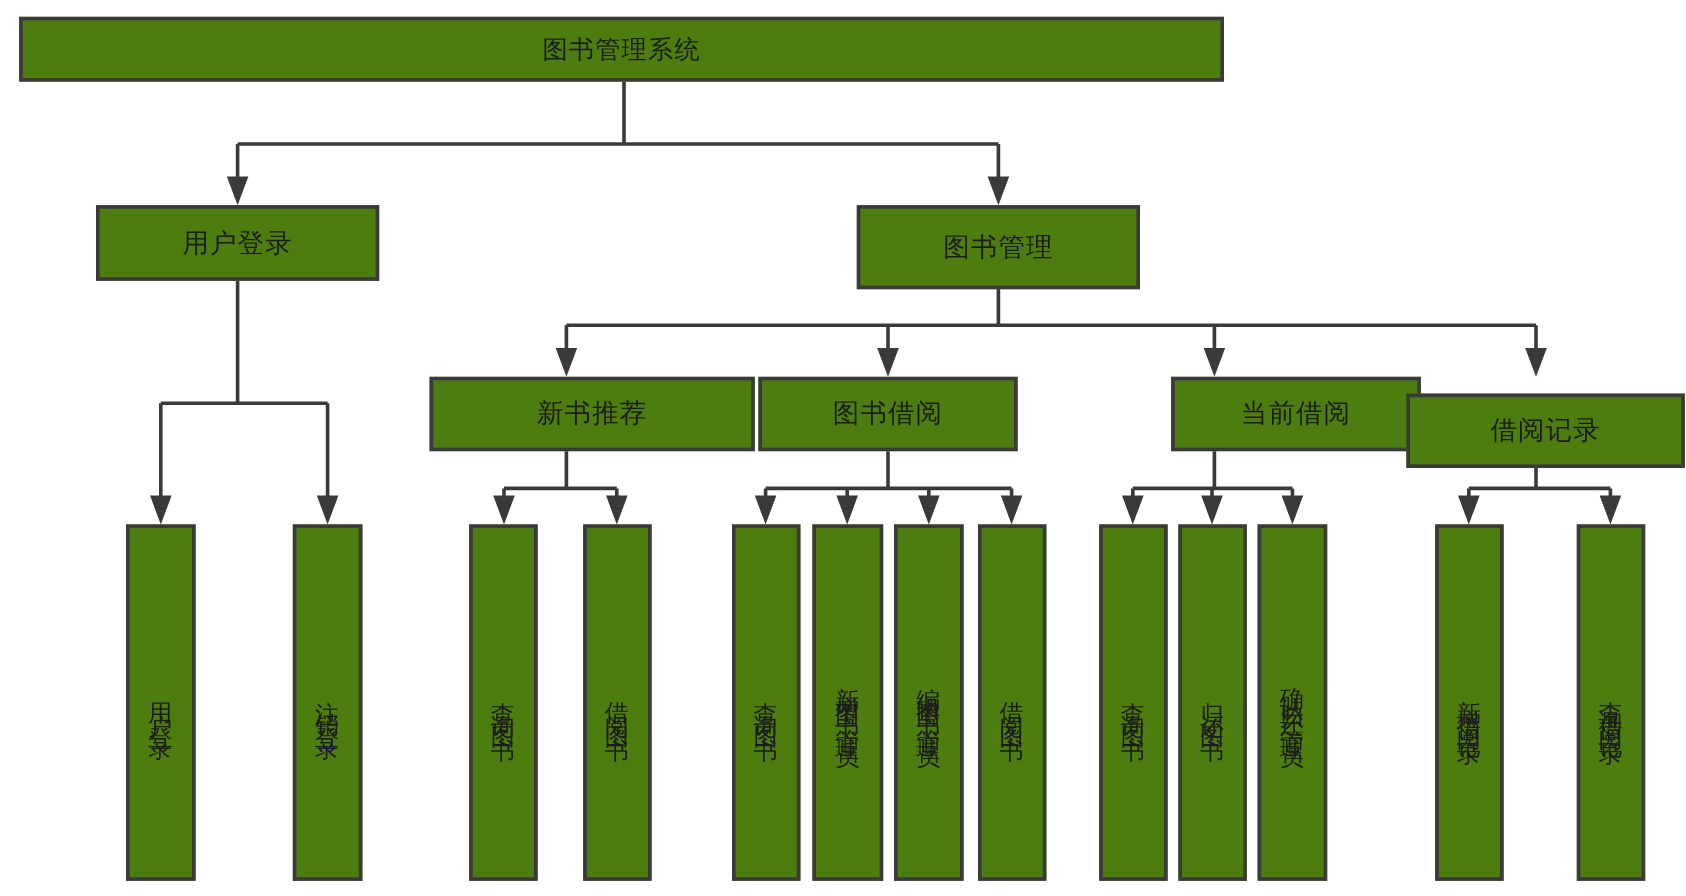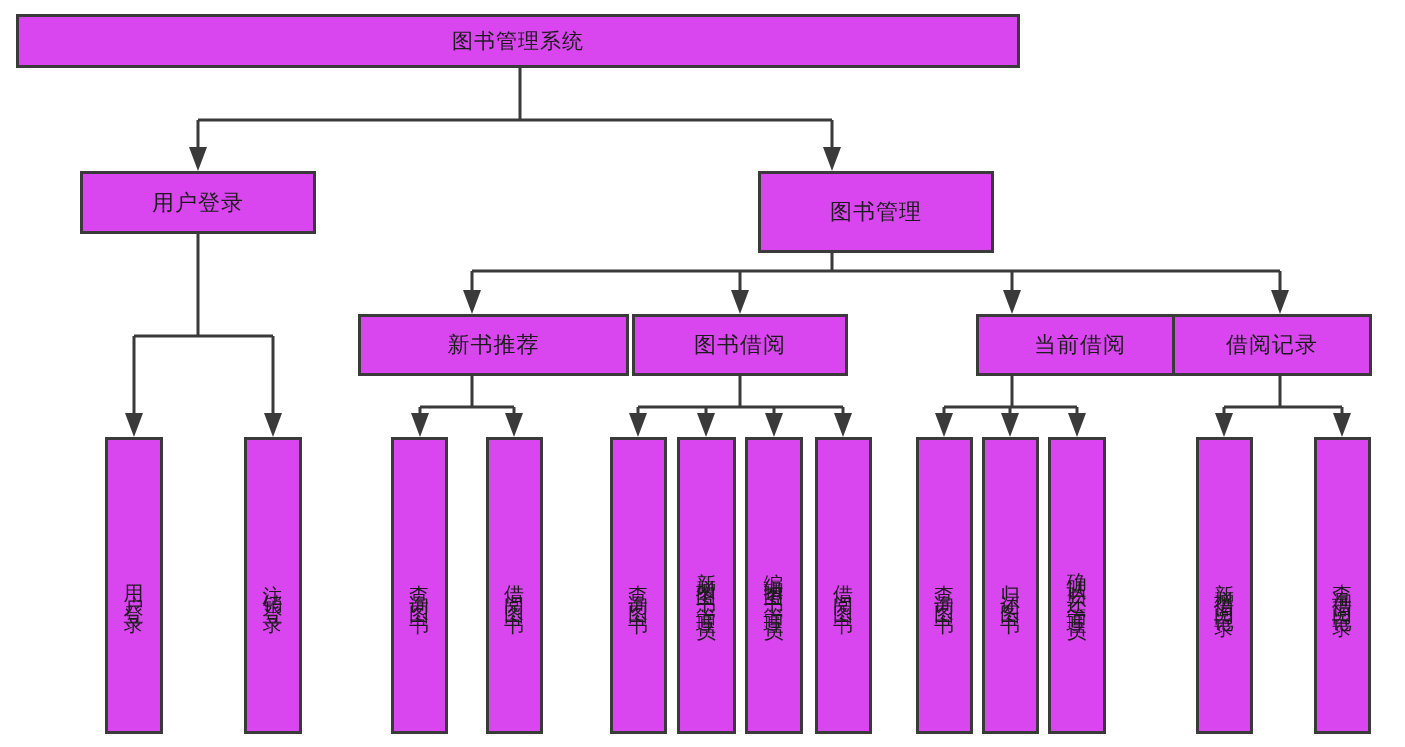--- a/index.html
+++ b/index.html
@@ -28,21 +28,21 @@
     stroke-width: 3;
     fill: none;
   }
   svg.connectors polygon {
     fill: #3a3a3a;
     stroke: none;
   }
   .node {
     position: absolute;
     box-sizing: border-box;
-    background: #d946ef;
+    background: #4d7c0f;
     border: 3px solid #3a3a3a;
     display: flex;
     align-items: center;
     justify-content: center;
     color: #1c1c1c;
     z-index: 2;
     text-align: left;
   }
   .h-node {
     font-size: 22px;
@@ -126,26 +126,26 @@
     <g>
       <path d="M1280,376 V407 M1224,407 H1342 M1224,407 V419 M1342,407 V419"></path>
       <polygon points="1215,413 1233,413 1224,437"></polygon>
       <polygon points="1333,413 1351,413 1342,437"></polygon>
     </g>
   </svg>
 
   <div class="node h-node root-node" style="left:16px; top:14px; width:1004px; height:54px;">图书管理系统</div>
 
   <div class="node h-node" style="left:80px; top:171px; width:236px; height:63px;">用户登录</div>
-  <div class="node h-node" style="left:714px; top:171px; width:236px; height:82px;margin-left:44px;">图书管理</div>
+  <div class="node h-node" style="left:714px; top:171px; width:236px; height:70px;">图书管理</div>
 
   <div class="node h-node" style="left:358px; top:314px; width:271px; height:62px;">新书推荐</div>
   <div class="node h-node" style="left:632px; top:314px; width:216px; height:62px;">图书借阅</div>
   <div class="node h-node" style="left:936px; top:314px; width:208px; height:62px;margin-left:40px;">当前借阅</div>
-  <div class="node h-node" style="left:1172px; top:314px; width:200px; height:62px;">借阅记录</div>
+  <div class="node h-node" style="left:1172px; top:328px; width:232px; height:62px;">借阅记录</div>
 
   <div class="node v-node" style="left:105px; top:437px; width:58px; height:297px;">用户登录</div>
   <div class="node v-node" style="left:244px; top:437px; width:58px; height:297px;">注销登录</div>
 
   <div class="node v-node" style="left:391px; top:437px; width:57px; height:297px;">查询图书</div>
   <div class="node v-node" style="left:486px; top:437px; width:57px; height:297px;">借阅图书</div>
 
   <div class="node v-node" style="left:610px; top:437px; width:57px; height:297px;">查询图书</div>
   <div class="node v-node long" style="left:677px; top:437px; width:59px; height:297px;">新增图书（管理员）</div>
   <div class="node v-node long" style="left:745px; top:437px; width:58px; height:297px;">编辑图书（管理员）</div>

